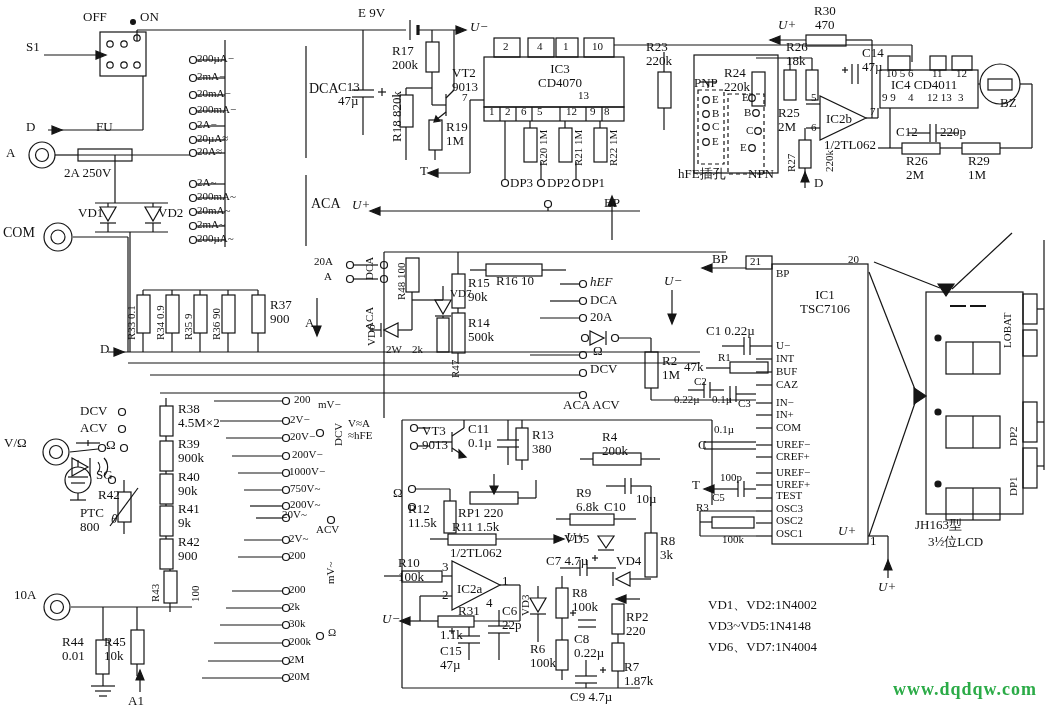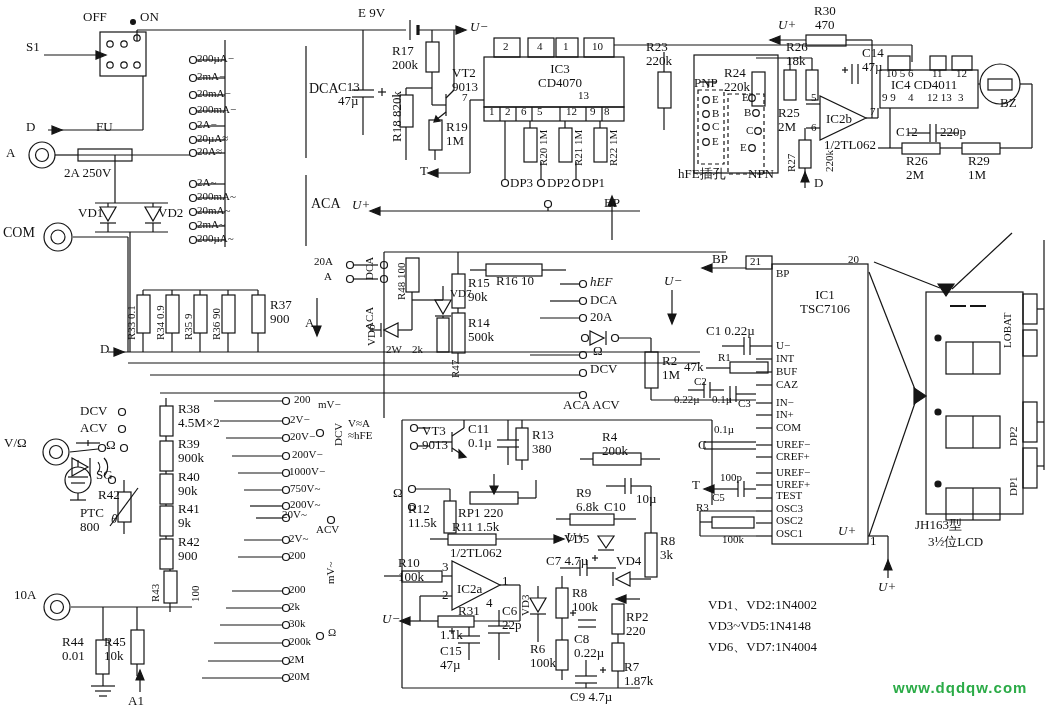--- a/index.html
+++ b/index.html
@@ -4,21 +4,21 @@
 <style>
   html,body{margin:0;padding:0;background:#f4f4f4}
   #canvas{position:relative;width:1055px;height:712px;background:#ffffff;overflow:hidden;
           font-family:"Liberation Serif", "DejaVu Serif", serif;color:#111}
   #wires{position:absolute;left:0;top:0;z-index:0}
   .l{position:absolute;z-index:2;white-space:pre-line;font-size:13px;line-height:1.05}
   .s{font-size:11px}
   .b{font-size:14px}
   .v{transform:rotate(-90deg);transform-origin:0 0;white-space:nowrap}
   .it{font-style:italic}
-  .wm{font-family:Liberation Sans, sans-serif;font-size:15px;letter-spacing:1px;font-weight:bold}
+  .wm{font-family:Liberation Serif, serif;font-size:18px;letter-spacing:1px;font-weight:bold}
 </style>
 </head>
 <body>
 
 <div id="canvas">
 
 <svg id="wires" width="1055" height="712" viewBox="0 0 1055 712" stroke="#151515" stroke-width="1.2" fill="none">
 
   <g>
     <rect x="100" y="32" width="46" height="44"></rect>

